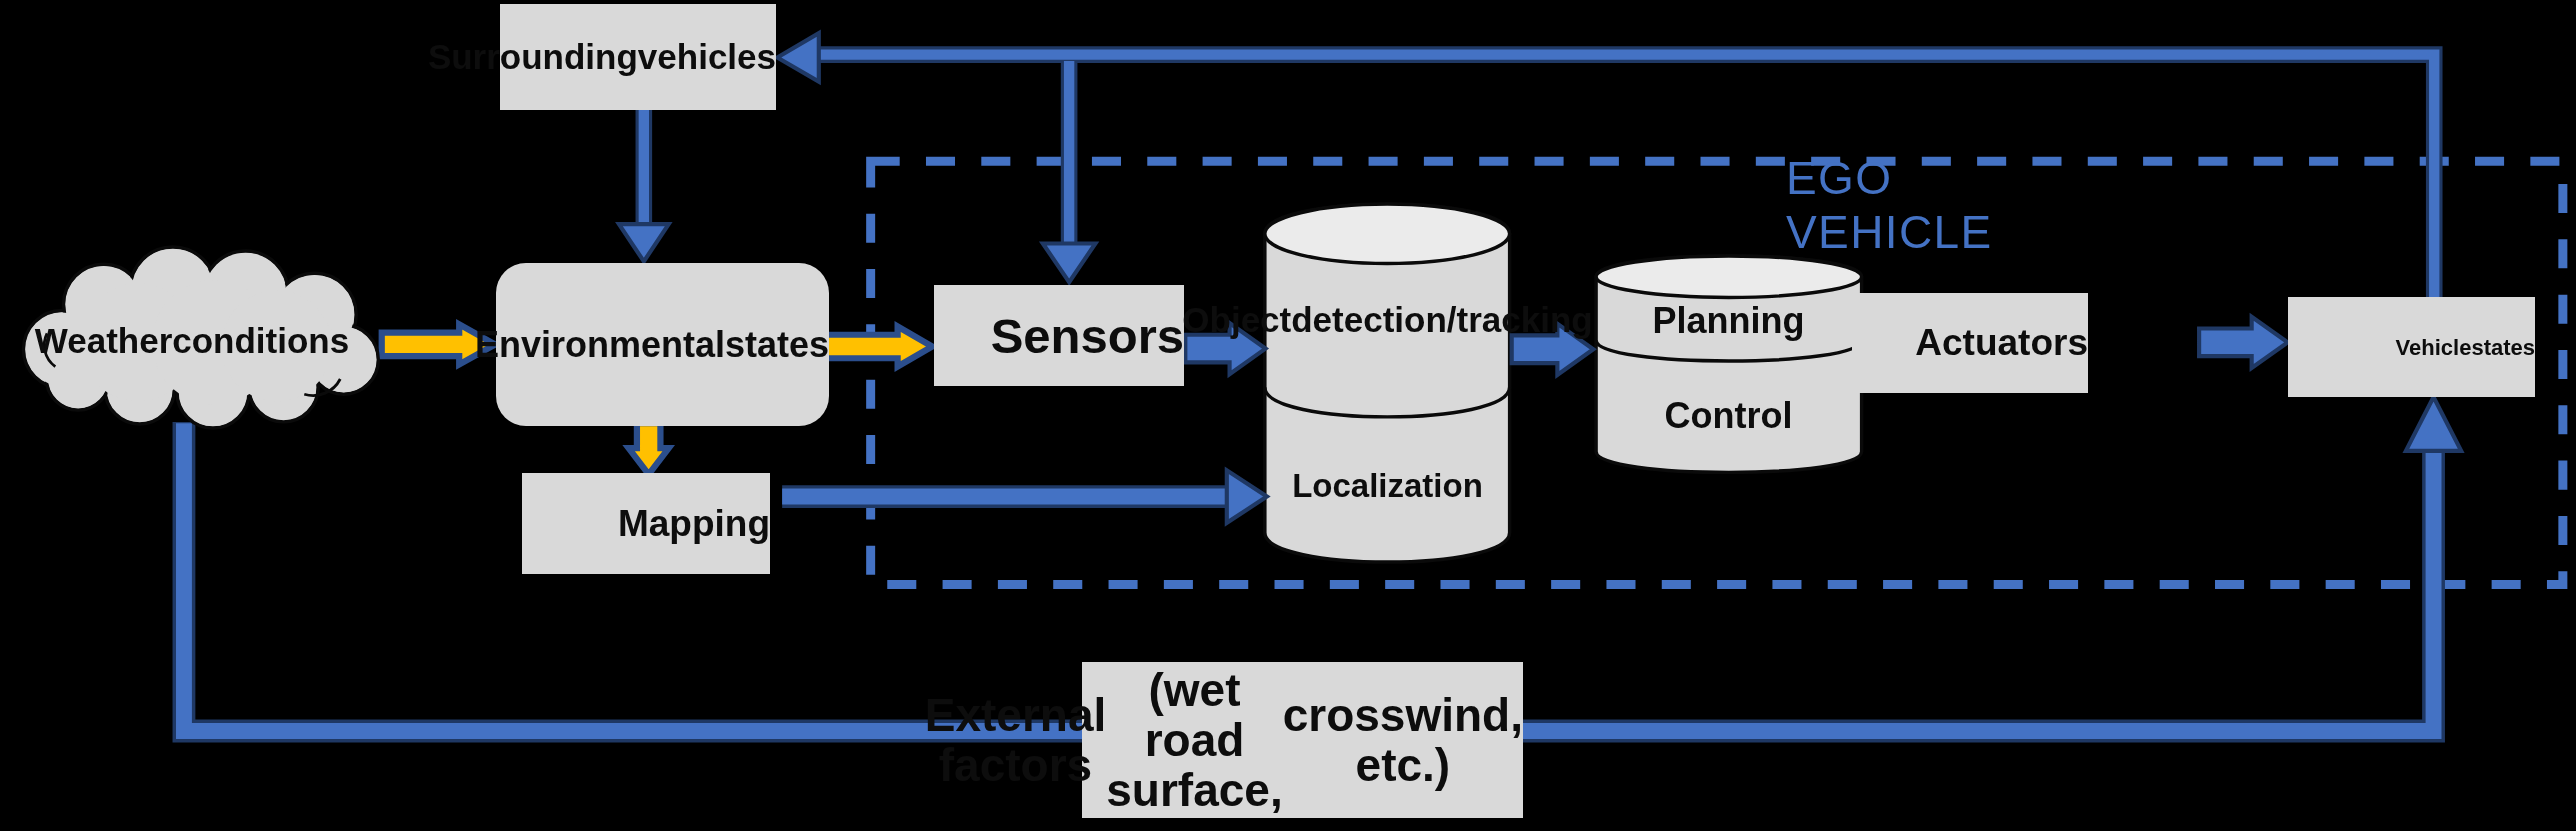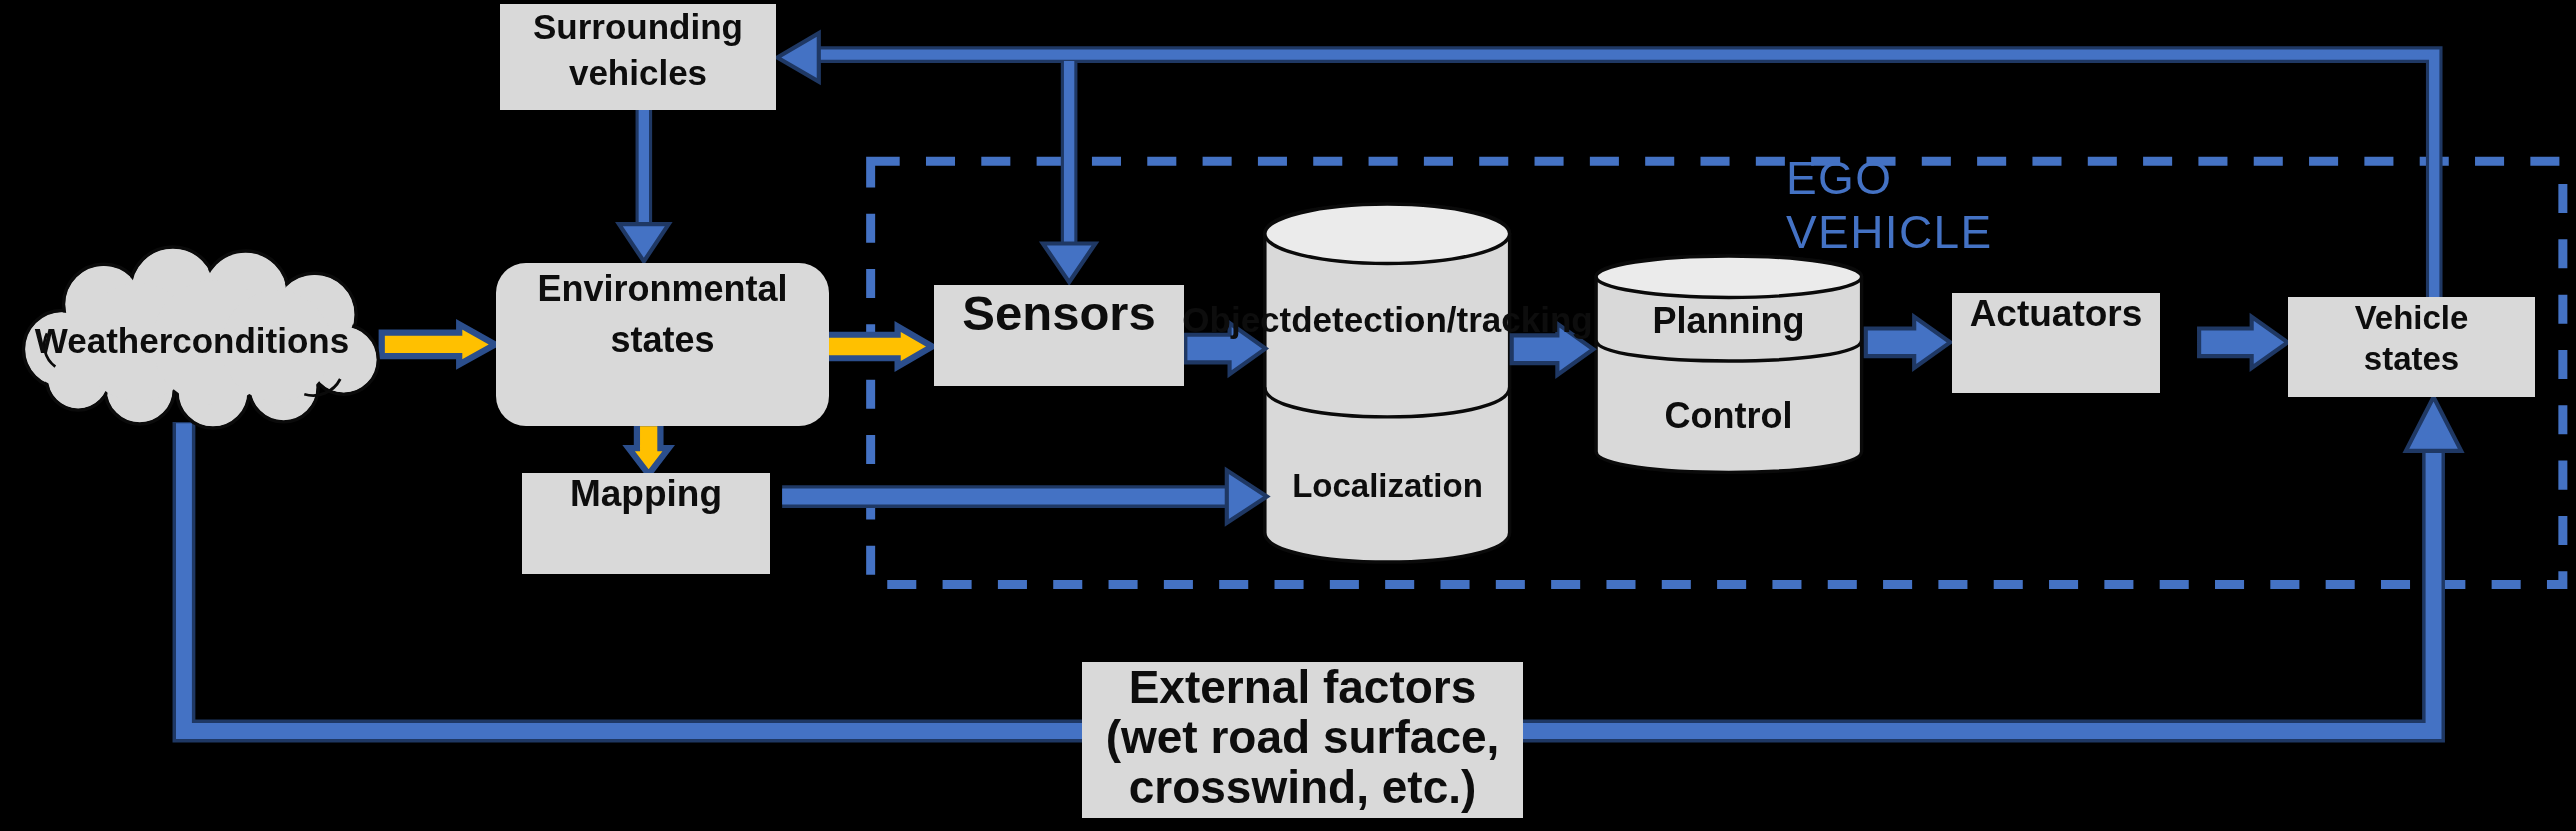--- a/index.html
+++ b/index.html
@@ -1,31 +1,31 @@
 <!DOCTYPE html>
 <html style="font-size:11px"><head>
 <meta charset="utf-8">
 <style>
   html,body{margin:0;padding:0;background:#000;}
   #canvas{position:relative;width:2576px;height:832px;background:#000000;overflow:hidden;
           font-family:"Liberation Sans","DejaVu Sans",sans-serif;}
   #scene{position:absolute;left:0;top:0;z-index:1;}
-  .node{position:absolute;z-index:2;background:#D9D9D9;display:flex;flex-direction:column;
-        align-items:center;justify-content:flex-start;text-align:center;color:#0D0D0D;
+  .node{position:absolute;z-index:2;background:#D9D9D9;display:flex;flex-direction:row;
+        align-items:center;justify-content:flex-end;text-align:center;color:#0D0D0D;
         font-weight:bold;}
   .node .ln{display:block;}
   .freelabel{position:absolute;z-index:2;display:flex;align-items:center;
         justify-content:center;text-align:center;color:#0D0D0D;font-weight:bold;background:transparent;}
   
   #n-surrounding{left:500px;top:4.1px;width:276px;height:106px;font-size:35px;line-height:46px;}
   #n-environmental{left:496px;top:263px;width:333px;height:163px;border-radius:30px;font-size:36px;line-height:51px;}
   #n-mapping{left:522px;top:473px;width:248px;height:101px;font-size:37px;}
   #n-sensors{left:934px;top:285px;width:250px;height:101px;font-size:49px;}
-  #n-actuators{left:1952px;top:293px;width:208px;height:100px;font-size:37px;}
-  #n-vehicle-states{left:2288px;top:297px;width:247px;height:100px;font-size:33px;line-height:41px;}
+  #n-actuators{left:1852px;top:293px;width:236px;height:100px;font-size:37px;}
+  #n-vehicle-states{left:2288px;top:297px;width:247px;height:100px;font-size:22px;line-height:41px;}
   #n-external{left:1082px;top:662px;width:441px;height:156px;font-size:46px;line-height:50px;}
   #lbl-weather{left:33px;top:289px;width:318px;height:104px;font-size:35px;line-height:50px;}
   #lbl-objdet{left:1266px;top:246px;width:243px;height:147px;font-size:35px;line-height:49px;}
   #lbl-localization{left:1266px;top:461px;width:243px;height:50px;font-size:33px;}
   #lbl-planning{left:1597px;top:296px;width:263px;height:50px;font-size:36px;}
   #lbl-control{left:1597px;top:391px;width:263px;height:50px;font-size:36px;}
   #lbl-ego{position:absolute;z-index:2;left:1770px;top:178px;width:322px;height:53px;
            display:flex;align-items:center;justify-content:center;
            color:#4472C4;font-size:46px;font-weight:400;letter-spacing:1.4px;background:transparent;margin-left:16px;}
 </style>

